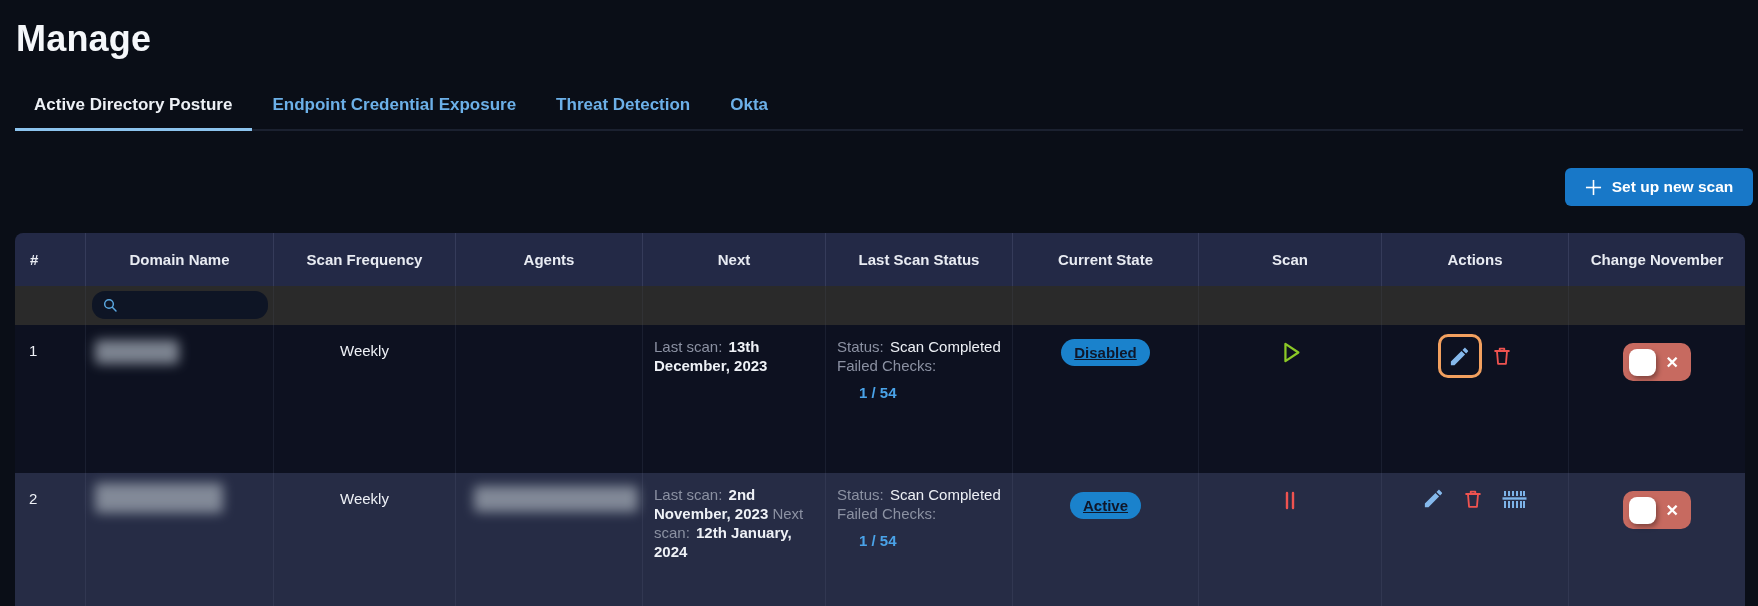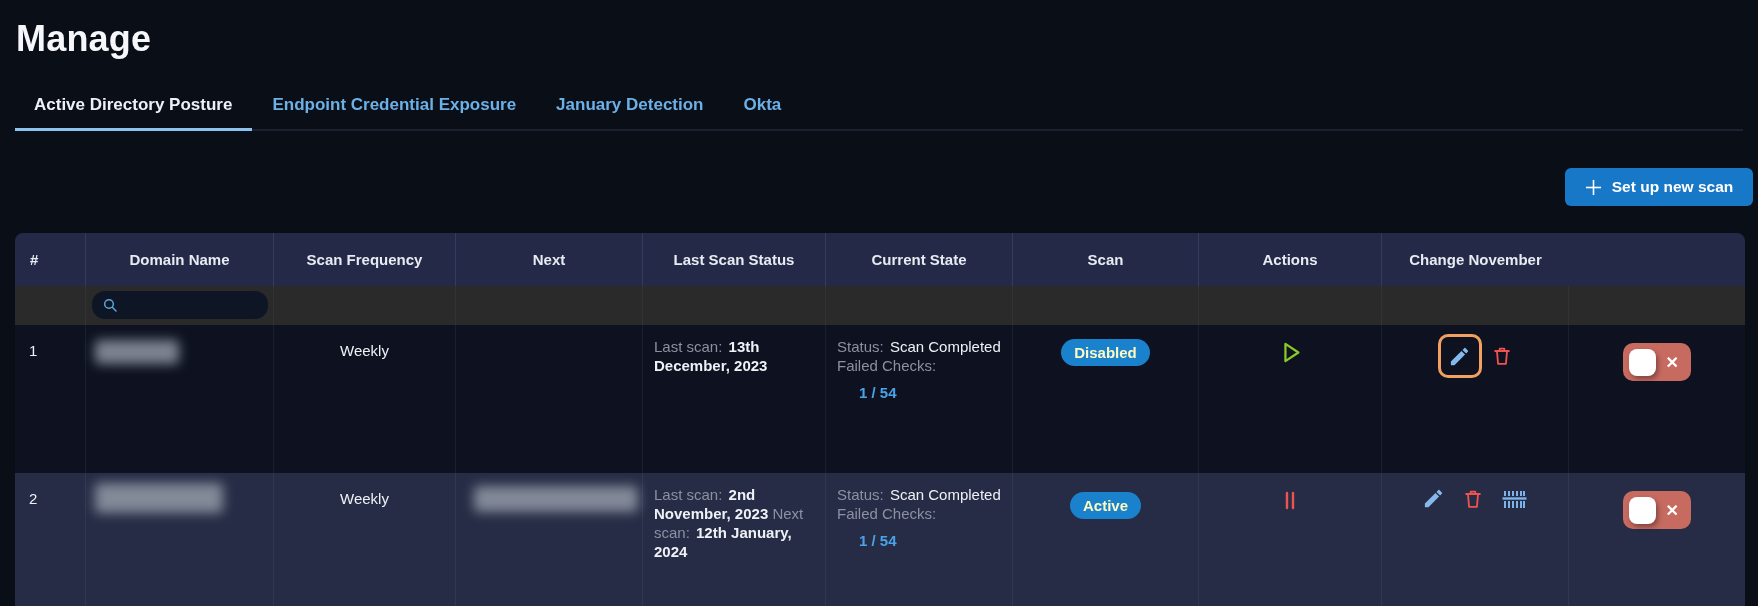--- a/index.html
+++ b/index.html
@@ -39,21 +39,21 @@
   .td { border-right:1px solid rgba(148,158,196,.10); padding-top:17px; font-size:15px; position:relative; }
   .td:last-child { border-right:none; }
   .td.num { padding-left:14px; color:#eef1f6; }
   .td.center { text-align:center; color:#eef1f6; }
   .td.text { padding:12px 10px 0 11px; line-height:19px; }
   .lbl { color:#8b91a2; }
   .val { color:#eef1f6; font-weight:700; }
   .statusval { color:#eef1f6; }
   .link { color:#4aa3e8; font-weight:700; display:inline-block; margin:8px 0 0 22px; cursor:pointer; }
 
-  .badge { display:inline-block; padding:5px 13px; background:#1a82cc; border-radius:14px; color:#fef9c3; font-weight:600; font-size:15px; }
+  .badge { display:inline-block; padding:5px 13px; background:#1a82cc; border-radius:14px; color:#0f172a; font-weight:600; font-size:15px;text-decoration:underline; }
   .state-cell { text-align:center; padding-top:14px; }
   .icon-cell { display:flex; justify-content:center; align-items:flex-start; padding-top:14px; }
 
   .actions1 { display:flex; justify-content:center; align-items:flex-start; padding-top:9px; gap:9px; }
   .hl-box { width:44px; height:44px; border:3px solid #f2a05f; border-radius:10px; display:flex; align-items:center; justify-content:center; cursor:pointer; }
   .actions1 .trash { margin-top:10px; }
   .actions2 { display:flex; justify-content:center; align-items:flex-start; padding-top:14px; gap:17px; }
   .act-icon { cursor:pointer; }
 
   .toggle { width:68px; height:38px; background:#c76a60; border-radius:10px; display:flex; align-items:center; position:relative; margin:1px auto 0; cursor:pointer; }
@@ -66,38 +66,39 @@
   .blob-a2 { left:18px; top:13px; width:164px; height:26px; }
 </style>
 </head>
 <body>
 
 <div class="page-title">Manage</div>
 
 <div class="tabbar">
   <div class="tab active" style="padding-left:19px">Active Directory Posture</div>
   <div class="tab">Endpoint Credential Exposure</div>
-  <div class="tab">January Detection</div>
+  <div class="tab">Threat Detection</div>
   <div class="tab">Okta</div>
 </div>
 
 <button class="setup-btn">
   <svg width="17" height="17" viewBox="0 0 18 18" stroke="#ffffff" stroke-width="1.7">
       <line x1="9" y1="1" x2="9" y2="17"></line>
       <line x1="1" y1="9" x2="17" y2="9"></line>
     </svg>
   <span>Set up new scan</span>
 </button>
 
 <div class="table">
 
   <div class="grid-row thead">
     <div class="th">#</div>
     <div class="th">Domain Name</div>
     <div class="th">Scan Frequency</div>
+    <div class="th">Agents</div>
     <div class="th">Next</div>
     <div class="th">Last Scan Status</div>
     <div class="th">Current State</div>
     <div class="th">Scan</div>
     <div class="th">Actions</div>
     <div class="th">Change November</div>
   </div>
 
   <div class="grid-row search-row">
     <div class="search-cell"></div>

